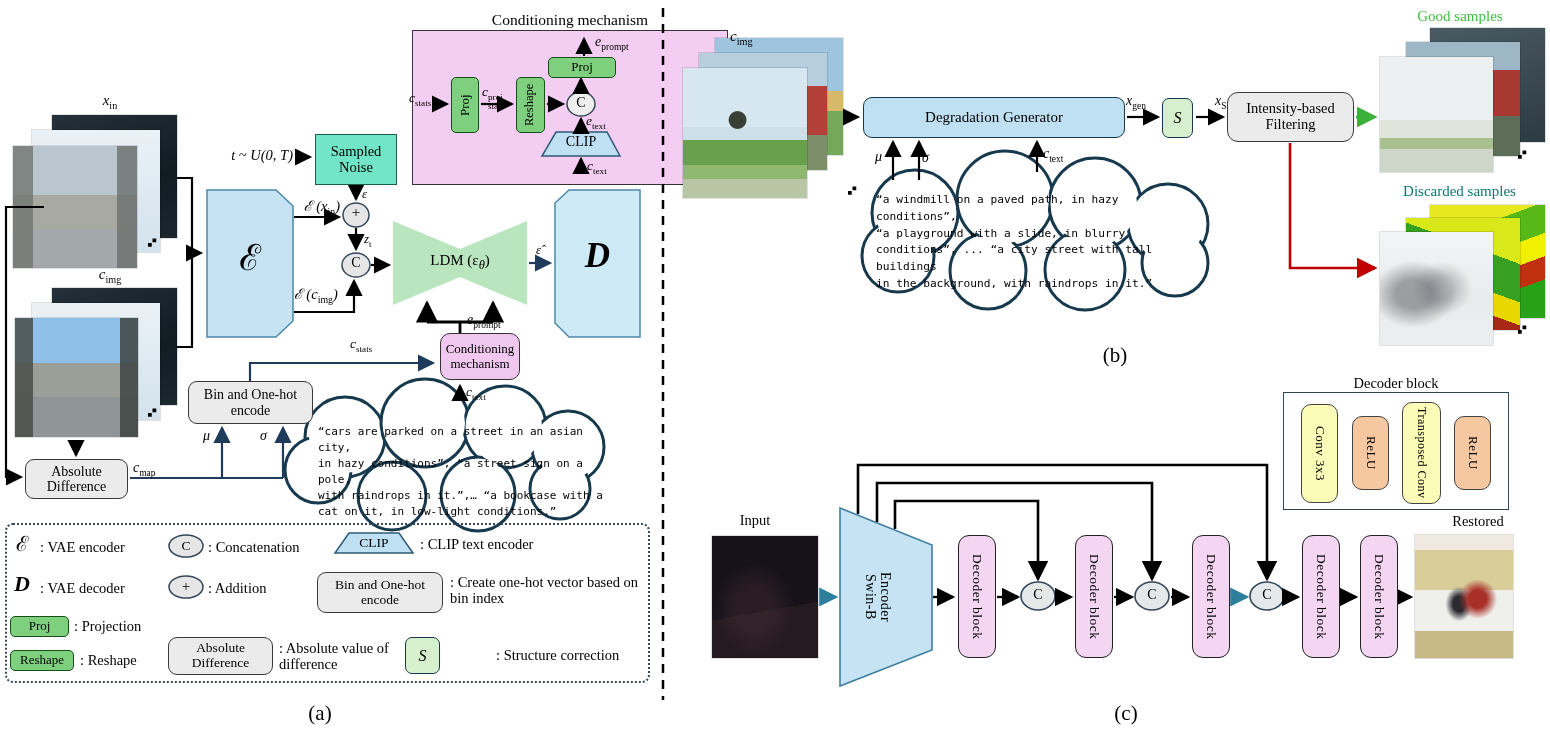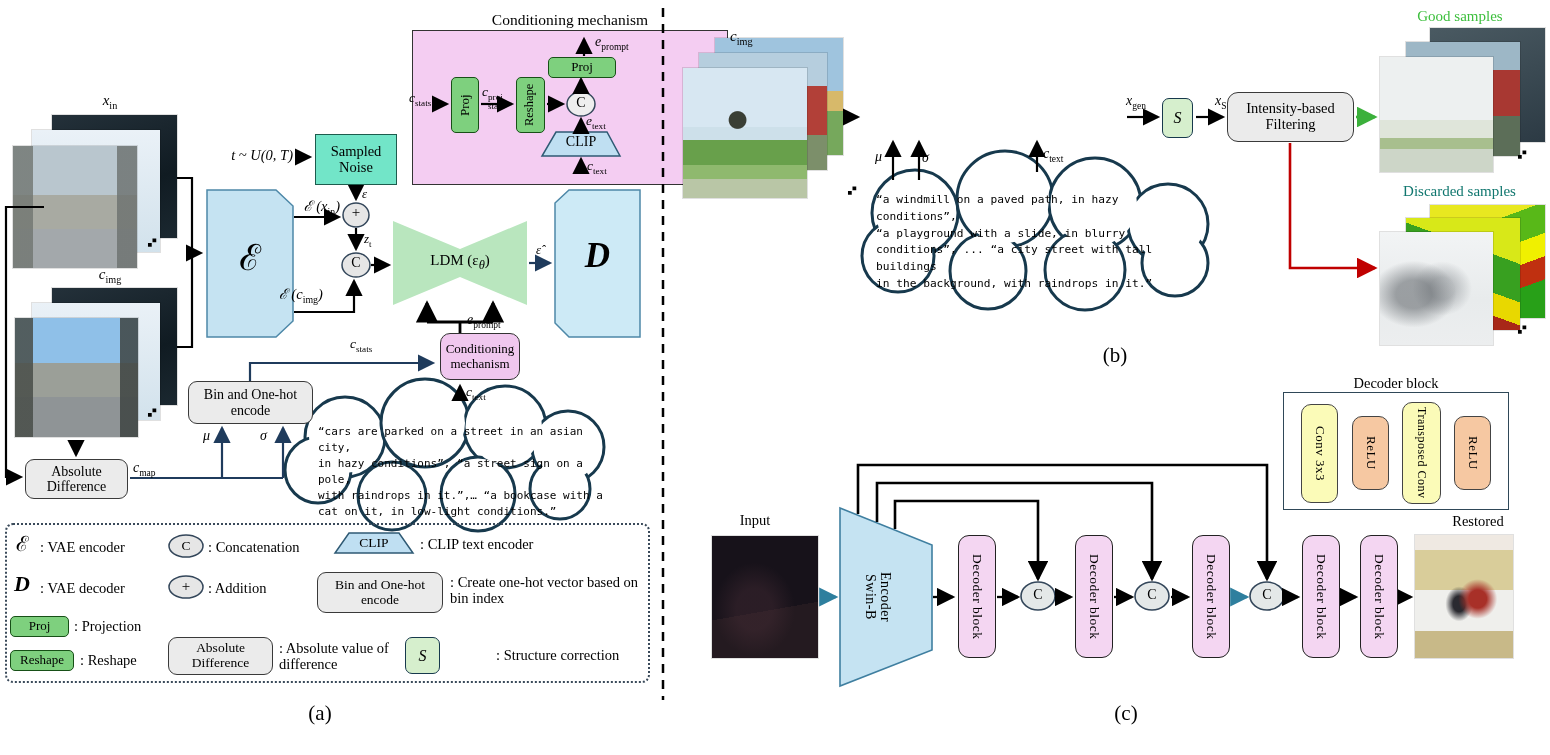--- a/index.html
+++ b/index.html
@@ -279,21 +279,21 @@
 
   <div class="lbl math right" style="left:203px;top:147px;width:90px;font-size:14.5px;">t ~ U(0, T)</div>
   <div class="box mint" style="left:315px;top:134px;width:82px;height:51px;">
       <span style="font-size:14.5px;width:64px;">Sampled Noise</span>
     </div>
   <div class="lbl math" style="left:362px;top:187px;font-size:13px;">ε</div>
   <div class="lbl math right" style="left:292px;top:198px;width:48px;font-size:14.5px;"><span>ℰ (x</span><sub>in</sub><span>)</span></div>
   <div class="lbl center" style="left:342px;top:204px;width:28px;font-size:15px;">+</div>
   <div class="lbl math" style="left:364px;top:232px;font-size:13px;"><span>z</span><sub>t</sub></div>
   <div class="lbl center" style="left:342px;top:255px;width:28px;font-size:14px;">C</div>
-  <div class="lbl math" style="left:279px;top:286px;width:58px;font-size:14.5px;"><span>ℰ (c</span><sub>img</sub><span>)</span></div>
+  <div class="lbl math" style="left:294px;top:286px;width:58px;font-size:14.5px;"><span>ℰ (c</span><sub>img</sub><span>)</span></div>
   <div class="lbl center" style="left:207px;top:238px;width:86px;font-size:36px;font-family:'DejaVu Serif',serif;">ℰ</div>
   <div class="lbl center math" style="left:555px;top:236px;width:85px;font-size:35px;font-weight:600;">D</div>
   <div class="lbl center" style="left:400px;top:252px;width:120px;font-size:15px;"><span>LDM (ε</span><sub class="math">θ</sub><span>)</span></div>
   <div class="lbl math" style="left:536px;top:243px;font-size:13px;">ε̂</div>
   <div class="lbl math" style="left:467px;top:312px;font-size:14px;"><span>e</span><sub>prompt</sub></div>
   <div class="lbl math" style="left:350px;top:336px;font-size:13.5px;"><span>c</span><sub>stats</sub></div>
   <div class="box pinkbox" style="left:440px;top:333px;width:80px;height:47px;">
       <span style="font-size:13px;width:76px;">Conditioning mechanism</span>
     </div>
   <div class="lbl math" style="left:466px;top:384px;font-size:13.5px;"><span>c</span><sub>text</sub></div>
@@ -340,20 +340,23 @@
       <span style="font-size:13.5px;width:90px;">Absolute Difference</span>
     </div>
   <div class="lbl legend-desc" style="left:279px;top:640px;width:160px;">: Absolute value of difference</div>
   <div class="box sgreen" style="left:405px;top:637px;width:35px;height:37px;">
       <span class="math" style="font-size:16px;">S</span>
     </div>
   <div class="lbl legend-desc" style="left:448px;top:647px;margin-left:48px;">: Structure correction</div>
   <div class="lbl cap center" style="left:280px;top:702px;width:80px;">(a)</div>
 
   <div class="lbl math" style="left:730px;top:28px;font-size:15px;"><span>c</span><sub>img</sub></div>
+  <div class="box bluebox" style="left:863px;top:97px;width:262px;height:41px;">
+      <span style="font-size:15px;">Degradation Generator</span>
+    </div>
   <div class="lbl math" style="left:875px;top:149px;font-size:14px;">μ</div>
   <div class="lbl math" style="left:922px;top:150px;font-size:14px;">σ</div>
   <div class="lbl math" style="left:1043px;top:146px;font-size:14px;"><span>c</span><sub>text</sub></div>
   <div class="lbl math" style="left:1126px;top:93px;font-size:14px;"><span>x</span><sub>gen</sub></div>
   <div class="box sgreen" style="left:1162px;top:98px;width:31px;height:40px;">
       <span class="math" style="font-size:16px;">S</span>
     </div>
   <div class="lbl math" style="left:1199px;top:93px;font-size:14px;margin-left:16px;"><span>x</span><sub>S</sub></div>
   <div class="box gray" style="left:1227px;top:92px;width:127px;height:50px;border-radius:11px;">
       <span style="font-size:14.5px;width:110px;">Intensity-based Filtering</span>

